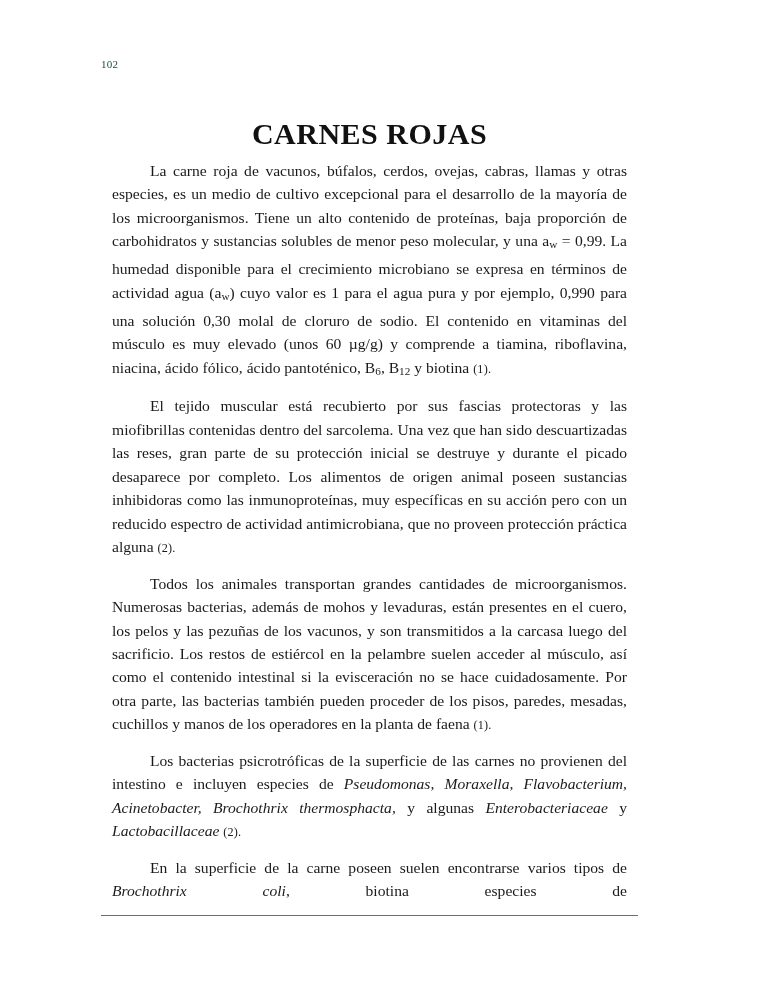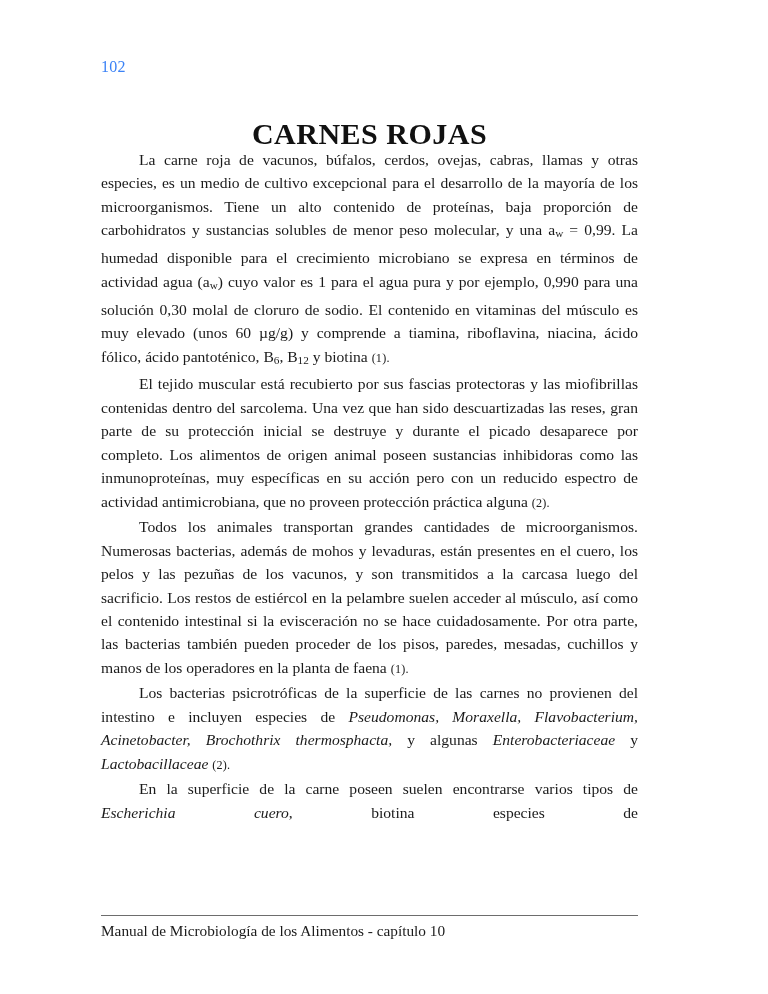--- a/index.html
+++ b/index.html
@@ -22,23 +22,23 @@
     top: 0;
     width: 768px;
     height: 994px;
     background: #ffffff;
   }
 
   .page-number {
     position: absolute;
     left: 101px;
     top: 58px;
-    font-size: 16px;
+    font-size: 11px;
     letter-spacing: 0.3px;
-    color: #3b82f6;
+    color: #14532d;
   }
 
   .doc-title {
     position: absolute;
     left: 101px;
     top: 97px;
     width: 537px;
     text-align: center;
     font-size: 30px;
     letter-spacing: 0.5px;
@@ -53,21 +53,21 @@
     width: 537px;
     font-size: 15.6px;
     line-height: 23.45px;
     text-align: justify;
     text-justify: inter-word;
     color: #1a1a1a;
     hyphens: none;
   }
 
   .body-text p {
-    margin: 0;
+    margin: 11px;
     text-indent: 38px;
     text-align: justify;
   }
 
   .body-text p:last-child {
     text-align-last: justify;
   }
 
   .it {
     font-style: italic;
@@ -116,21 +116,20 @@
   <div class="body-text">
 
     <p><span>La carne roja de vacunos, búfalos, cerdos, ovejas, cabras, llamas y otras especies, es un medio de cultivo excepcional para el desarrollo de la mayoría de los microorganismos. Tiene un alto contenido de proteínas, baja proporción de carbohidratos y sustancias solubles de menor peso molecular, y una a</span><span class="sub">w</span><span> = 0,99. La humedad disponible para el crecimiento microbiano se expresa en términos de actividad agua (a</span><span class="sub">w</span><span>) cuyo valor es 1 para el agua pura y por ejemplo, 0,990 para una solución 0,30 molal de cloruro de sodio. El contenido en vitaminas del músculo es muy elevado (unos 60 µg/g) y comprende a tiamina, riboflavina, niacina, ácido fólico, ácido pantoténico, B</span><span class="sub">6</span><span>, B</span><span class="sub">12</span><span> y biotina </span><span class="ref">(1).</span></p>
 
     <p><span>El tejido muscular está recubierto por sus fascias protectoras y las miofibrillas contenidas dentro del sarcolema. Una vez que han sido descuartizadas las reses, gran parte de su protección inicial se destruye y durante el picado desaparece por completo. Los alimentos de origen animal poseen sustancias inhibidoras como las inmunoproteínas, muy específicas en su acción pero con un reducido espectro de actividad antimicrobiana, que no proveen protección práctica alguna </span><span class="ref">(2).</span></p>
 
     <p><span>Todos los animales transportan grandes cantidades de microorganismos. Numerosas bacterias, además de mohos y levaduras, están presentes en el cuero, los pelos y las pezuñas de los vacunos, y son transmitidos a la carcasa luego del sacrificio. Los restos de estiércol en la pelambre suelen acceder al músculo, así como el contenido intestinal si la evisceración no se hace cuidadosamente. Por otra parte, las bacterias también pueden proceder de los pisos, paredes, mesadas, cuchillos y manos de los operadores en la planta de faena </span><span class="ref">(1).</span></p>
 
     <p><span>Los bacterias psicrotróficas de la superficie de las carnes no provienen del intestino e incluyen especies de </span><span class="it">Pseudomonas, Moraxella, Flavobacterium, Acinetobacter, Brochothrix thermosphacta,</span><span> y algunas </span><span class="it">Enterobacteriaceae</span><span> y </span><span class="it">Lactobacillaceae</span><span> </span><span class="ref">(2).</span></p>
 
-    <p><span>En la superficie de la carne poseen suelen encontrarse varios tipos de </span><span class="it">Escherichia cuero</span><span>, biotina especies de</span></p>
+    <p><span>En la superficie de la carne poseen suelen encontrarse varios tipos de </span><span class="it">Brochothrix coli</span><span>, biotina especies de</span></p>
 
   </div>
 
   <div class="footer-rule"></div>
 
-  <div class="footer-text">Manual de Microbiología de los Alimentos - capítulo 10</div>
 
 </div>
 
 </body></html>

